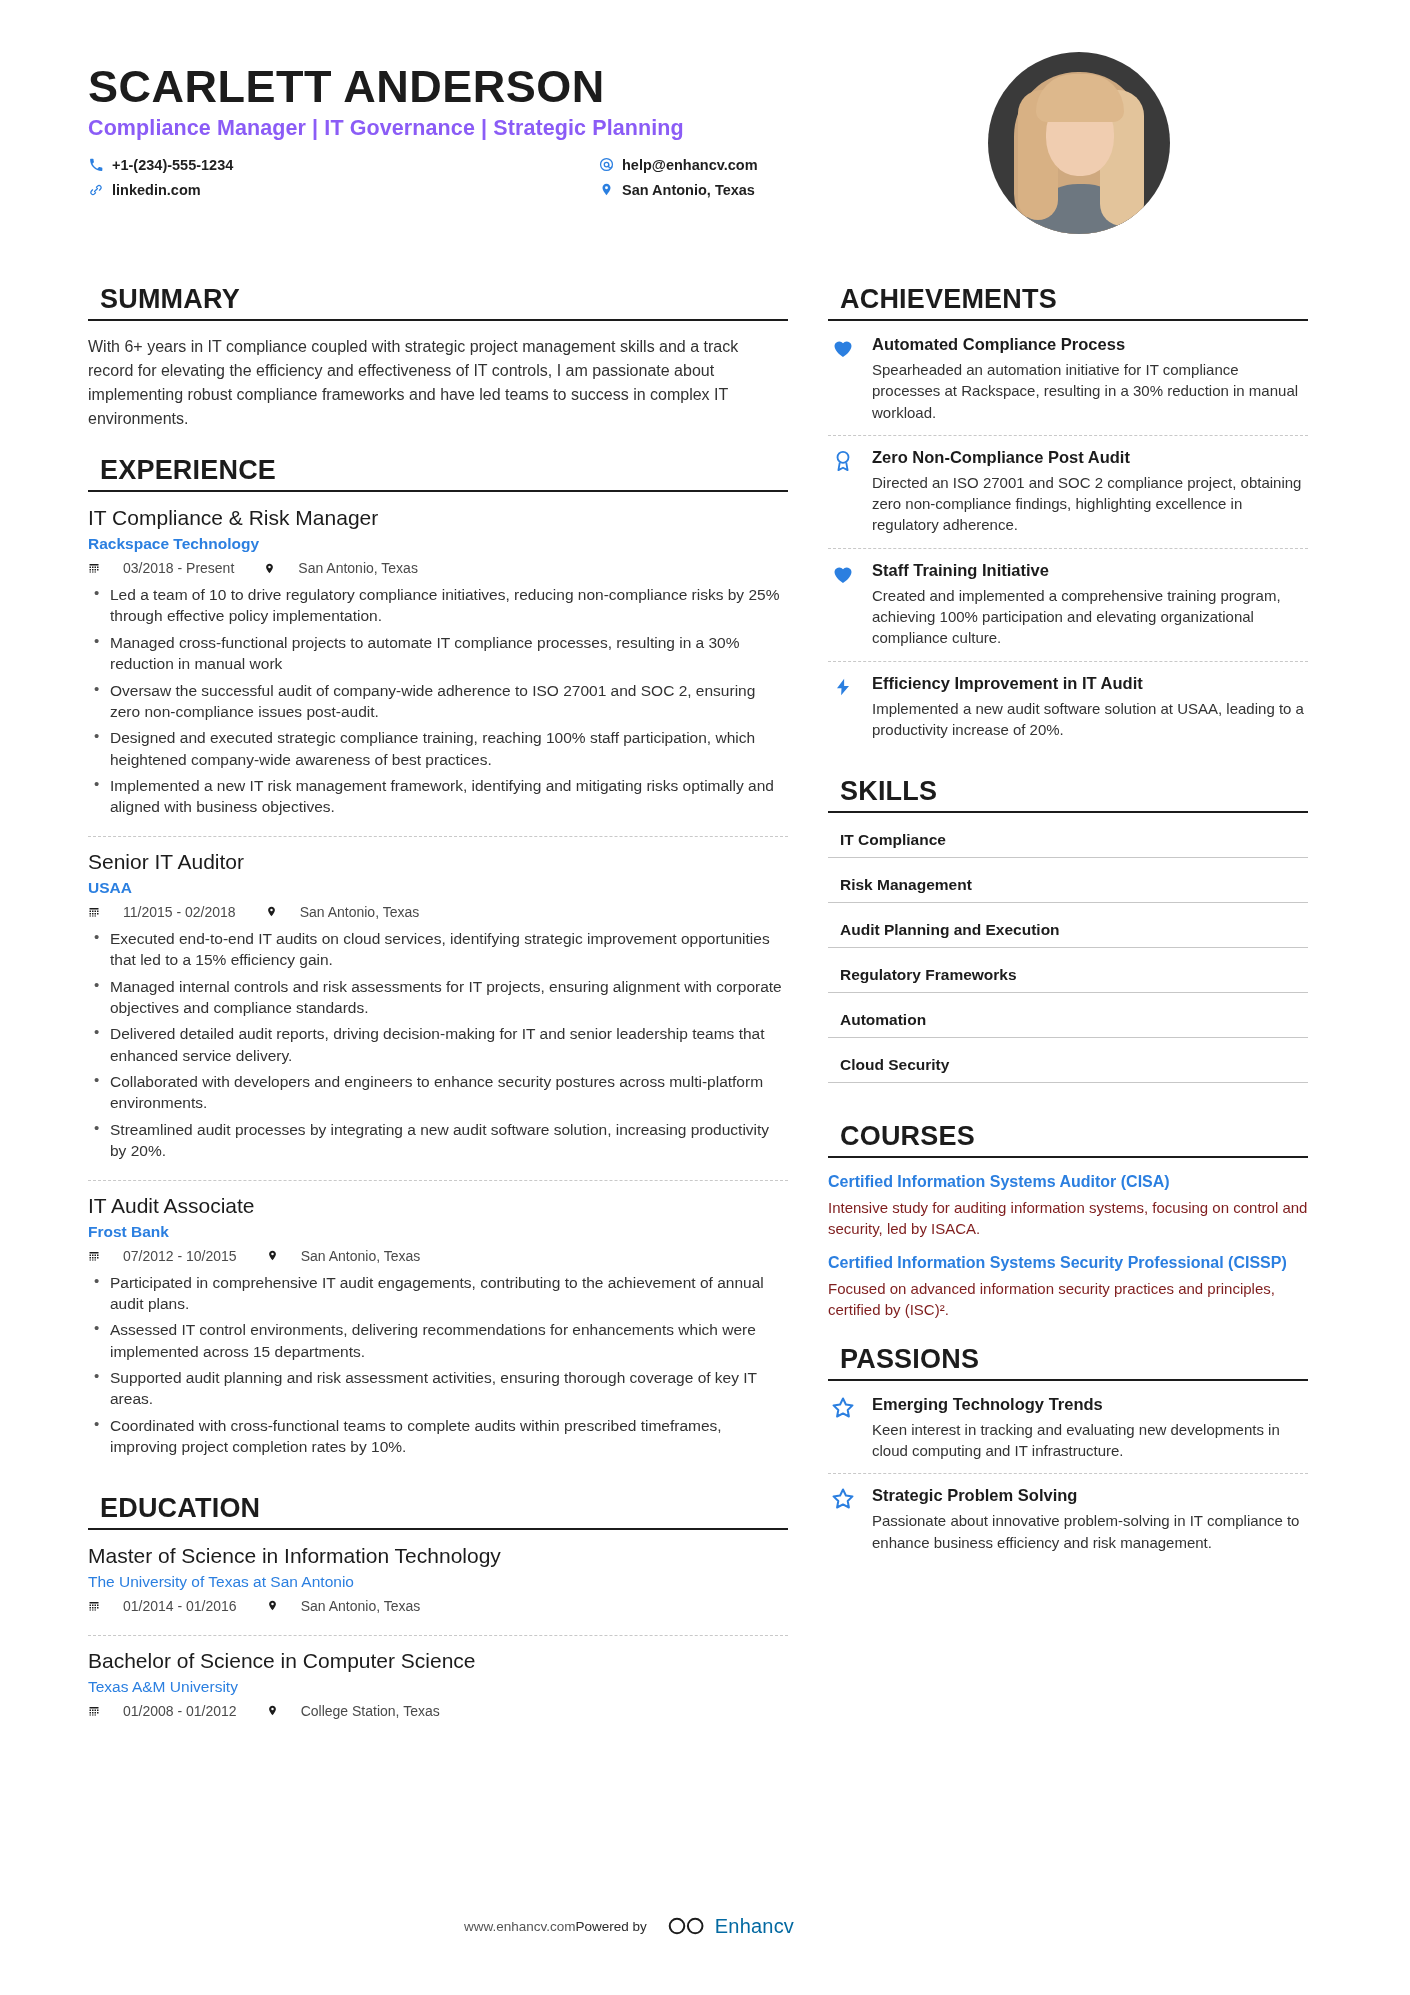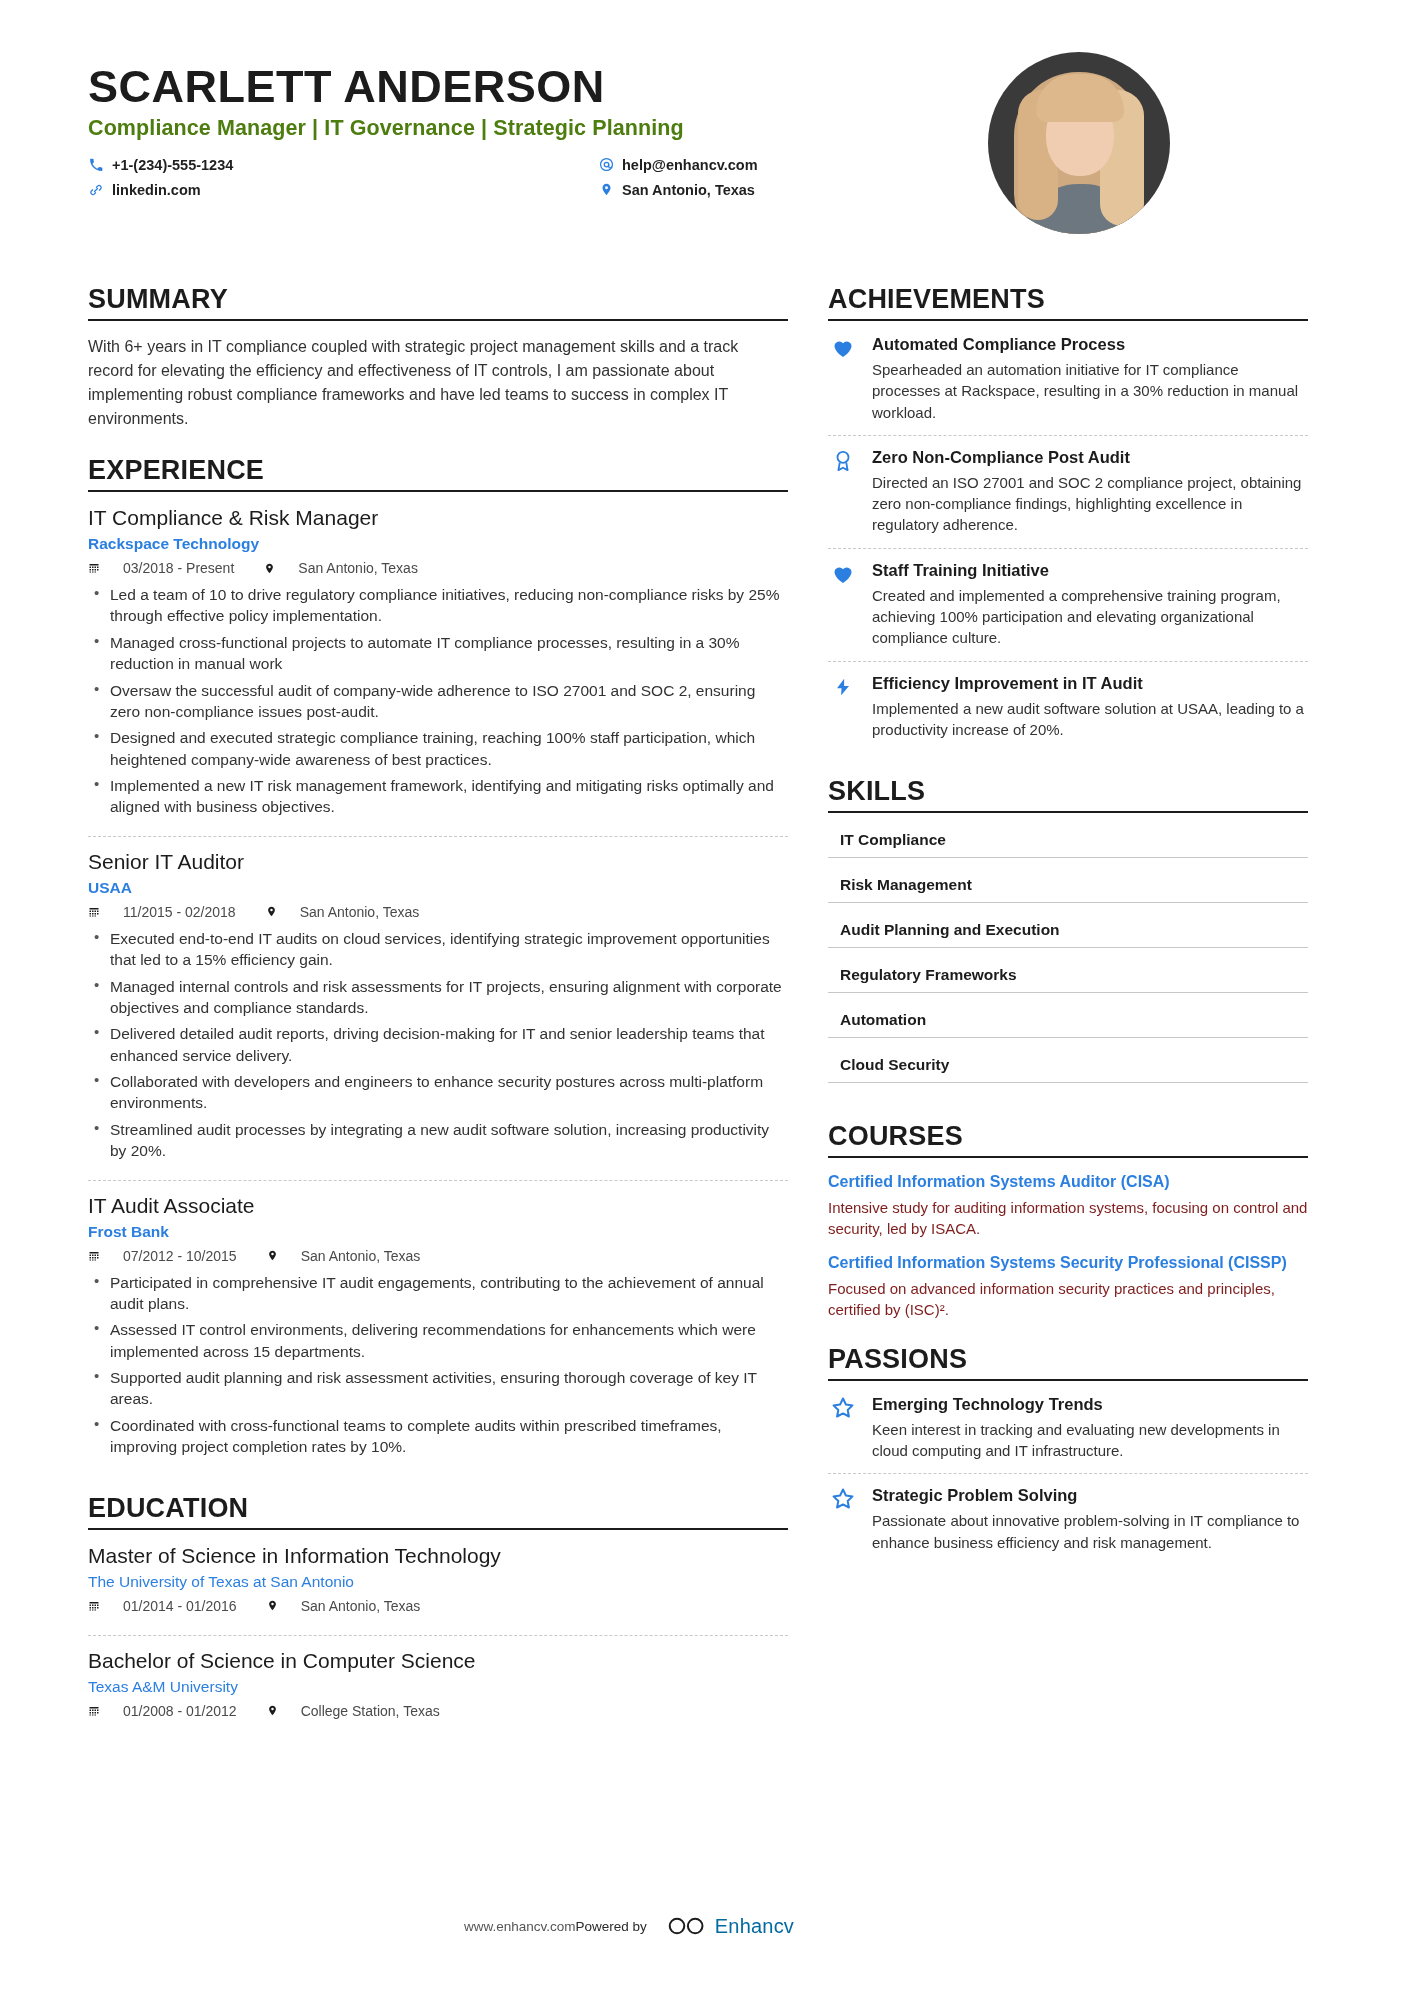--- a/index.html
+++ b/index.html
@@ -33,21 +33,21 @@
     font-size: 45px;
     font-weight: bold;
     letter-spacing: 0.5px;
     color: #1c1c1c;
     margin: 0 0 4px 0;
     line-height: 1.1;
   }
   .headline {
     font-size: 21.5px;
     font-weight: bold;
-    color: #4d7c0f;
+    color: #8b5cf6;
     margin: 0 0 16px 0;
     letter-spacing: 0.1px;
   }
   .contact-grid {
     display: grid;
     grid-template-columns: 510px 1fr;
     row-gap: 9px;
     max-width: 900px;
   }
   .contact-item {
@@ -127,21 +127,21 @@
     gap: 40px;
     margin-top: 22px;
   }
   .col-left { width: 700px; flex: none; }
   .col-right { width: 480px; flex: none; }
 
   h2.section-title {
     font-size: 27px;
     font-weight: bold;
     color: #1c1c1c;
-    margin: 0 0 4px 0;
+    margin: 0 0 4px 12px;
     letter-spacing: 0.2px;
   }
   .section-rule {
     border-bottom: 2.5px solid #1c1c1c;
     margin-bottom: 14px;
   }
   .section { margin-bottom: 24px; }
 
   .summary-text {
     font-size: 16px;

